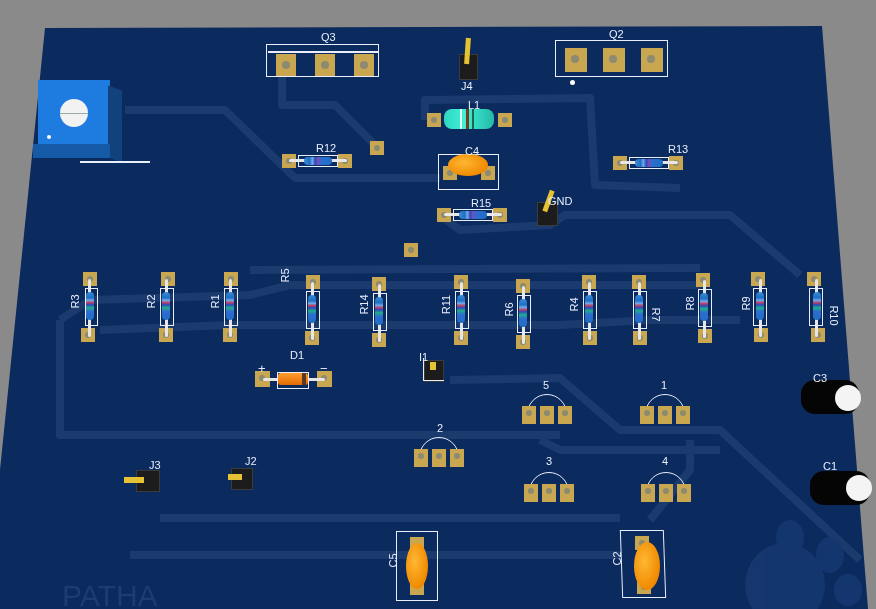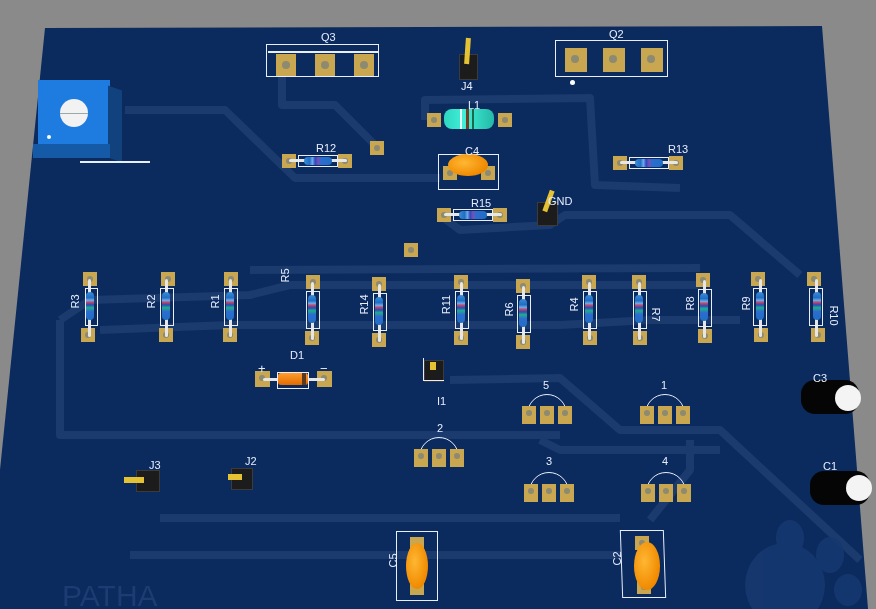--- a/index.html
+++ b/index.html
@@ -264,21 +264,21 @@
   </div>
   <span class="lbl" style="left:290px;top:350px;">D1</span>
   <span class="lbl" style="left:258px;top:363px;font-size:13px;">+</span>
   <span class="lbl" style="left:320px;top:363px;font-size:13px;">−</span>
 
   <div class="comp" style="left:423px;top:358px;width:22px;height:24px;">
     <div class="header-pin" style="left:1px;top:2px;width:18px;height:20px;"></div>
     <div class="pin-gold" style="left:7px;top:4px;width:6px;height:8px;"></div>
     <div class="outline" style="left:0;top:0;width:21px;height:23px;border-top:none;border-right:none;"></div>
   </div>
-  <span class="lbl" style="left:437px;top:352px;margin-top:44px;">I1</span>
+  <span class="lbl" style="left:419px;top:352px;">I1</span>
 
   <div class="comp" style="left:520px;top:392px;width:56px;height:36px;">
     <div style="position:absolute;left:7px;top:2px;width:40px;height:40px;border:1.5px solid #e8eefc;border-radius:50%;clip-path:inset(0 0 50% 0);box-sizing:border-box;"></div>
     <div class="pad" style="left:2px;top:14px;height:18px;"></div>
     <div class="pad" style="left:20px;top:14px;height:18px;"></div>
     <div class="pad" style="left:38px;top:14px;height:18px;"></div>
   </div>
   <span class="lbl" style="left:543px;top:380px;">5</span>
 
   <div class="comp" style="left:638px;top:392px;width:56px;height:36px;">

